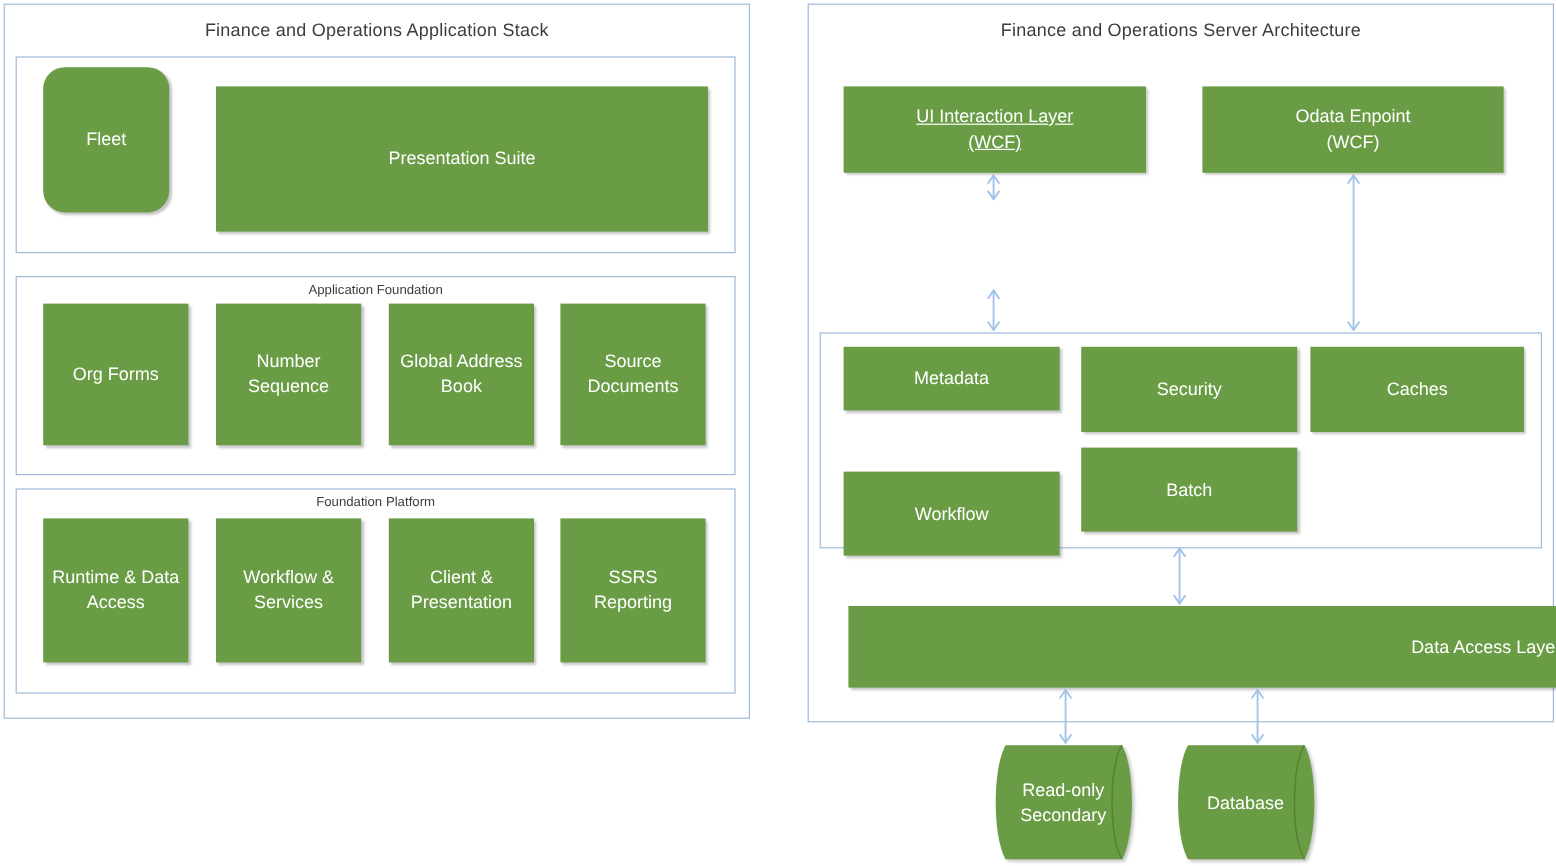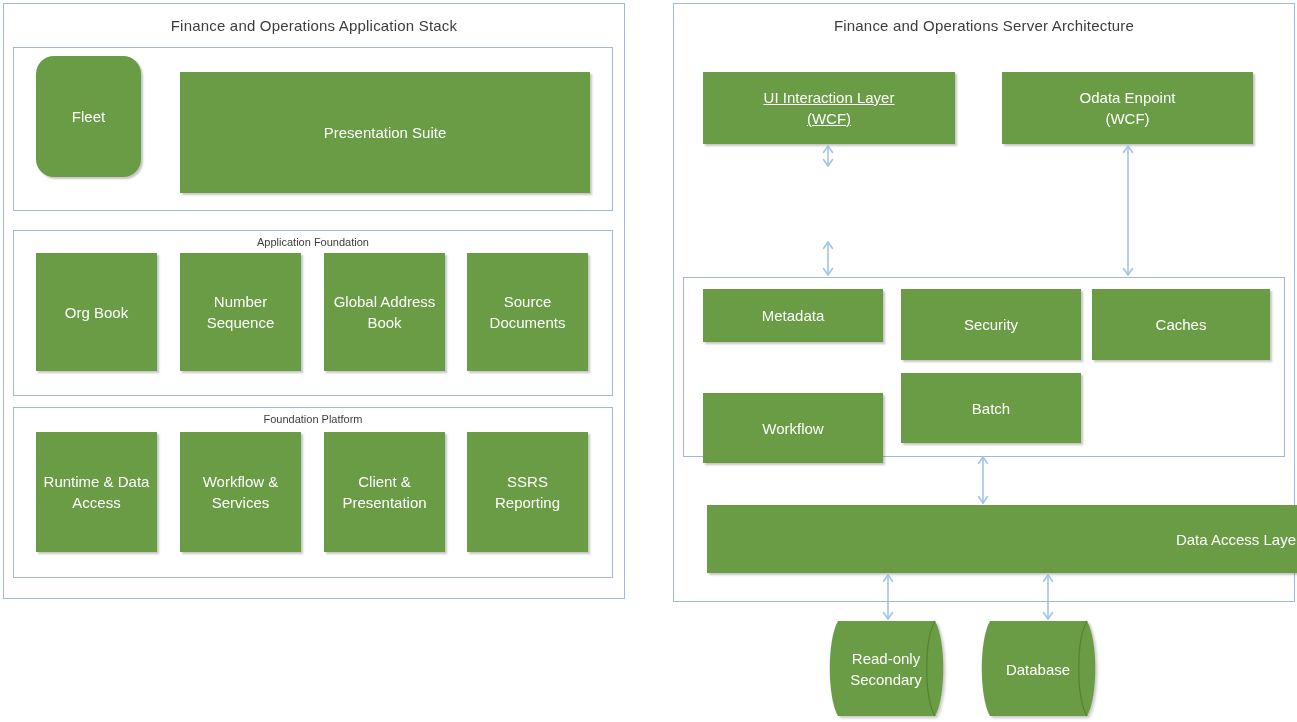--- a/index.html
+++ b/index.html
@@ -44,21 +44,21 @@
     <div class="inner">Fleet</div>
   </div>
   <div class="gbox" style="left:180px;top:72px;width:410px;height:121px;">
     <div class="inner">Presentation Suite</div>
   </div>
 
   <div class="container" style="left:13px;top:230px;width:598px;height:164px;">
     <div class="group-label">Application Foundation</div>
   </div>
   <div class="gbox" style="left:36px;top:253px;width:121px;height:118px;">
-    <div class="inner">Org Book</div>
+    <div class="inner">Org Forms</div>
   </div>
   <div class="gbox" style="left:180px;top:253px;width:121px;height:118px;">
     <div class="inner">Number Sequence</div>
   </div>
   <div class="gbox" style="left:324px;top:253px;width:121px;height:118px;">
     <div class="inner">Global Address Book</div>
   </div>
   <div class="gbox" style="left:467px;top:253px;width:121px;height:118px;">
     <div class="inner">Source Documents</div>
   </div>

